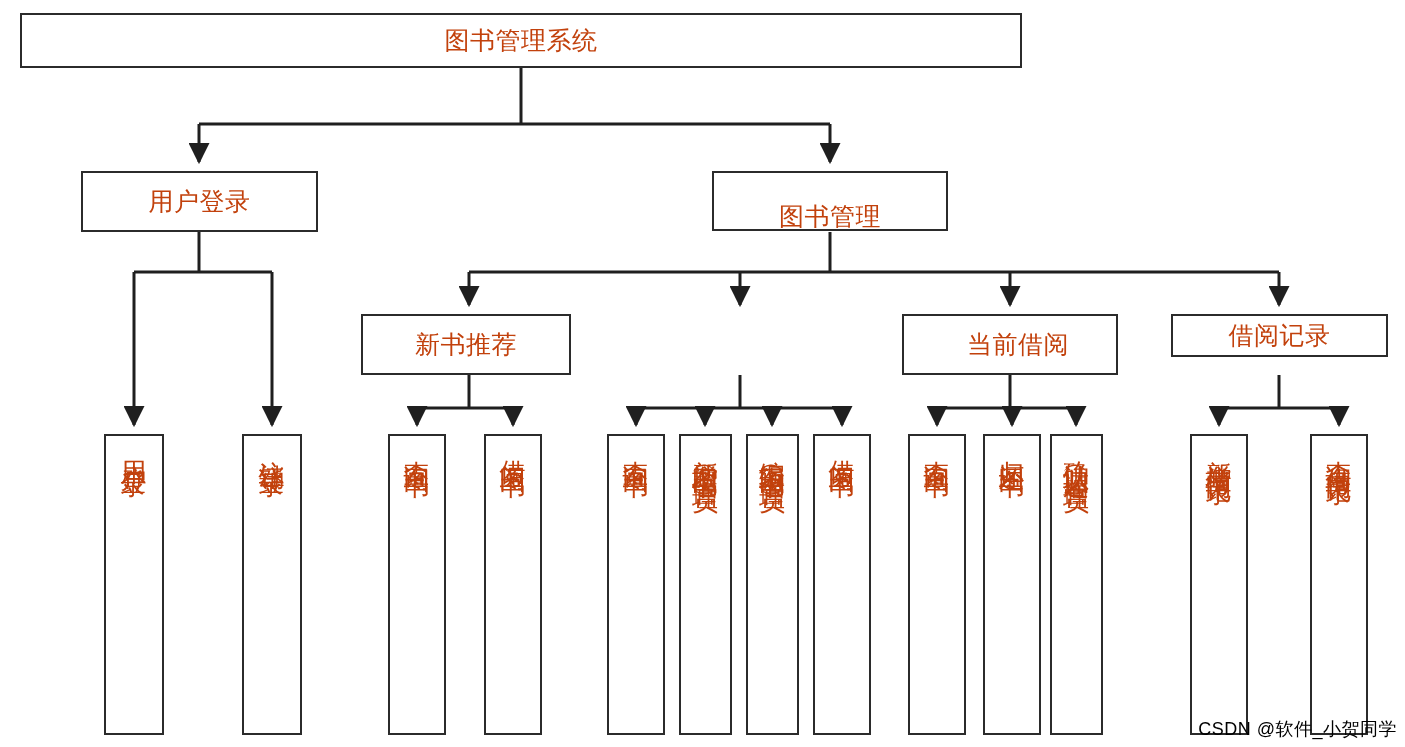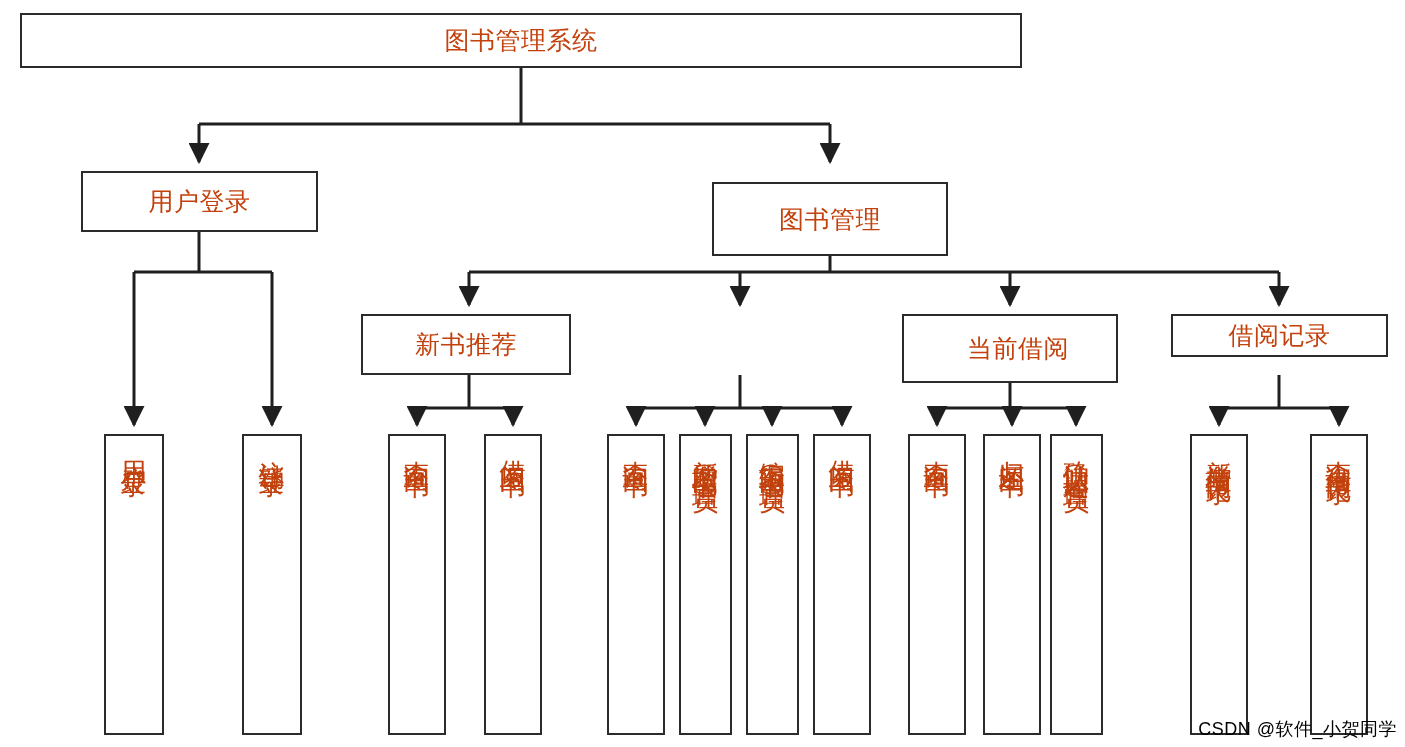--- a/index.html
+++ b/index.html
@@ -123,28 +123,28 @@
     </g>
   </svg>
 
   <div class="node h" id="node-root" style="left: 20px; top: 13px; width: 1002px; height: 55px; border-color: rgb(43, 43, 43);">
     <span class="lbl">图书管理系统</span>
   </div>
 
   <div class="node h" id="node-l2-0" style="left: 81px; top: 171px; width: 237px; height: 61px; border-color: rgb(43, 43, 43);">
     <span class="lbl">用户登录</span>
   </div>
-  <div class="node h" id="node-l2-1" style="left: 712px; top: 182px; width: 236px; height: 74px; border-color: rgb(43, 43, 43);">
+  <div class="node h" id="node-l2-1" style="left: 712px; top: 171px; width: 236px; height: 60px; border-color: rgb(43, 43, 43); align-items: flex-end;">
     <span class="lbl">图书管理</span>
   </div>
 
   <div class="node h" id="node-l3-0" style="left: 361px; top: 314px; width: 210px; height: 61px; border-color: rgb(43, 43, 43);">
     <span class="lbl">新书推荐</span>
   </div>
-  <div class="node h" id="node-l3-2" style="left: 902px; top: 314px; width: 216px; height: 69px; border-color: rgb(43, 43, 43); padding-left: 16px;">
+  <div class="node h" id="node-l3-2" style="left: 902px; top: 314px; width: 216px; height: 61px; border-color: rgb(43, 43, 43); padding-left: 16px;">
     <span class="lbl">当前借阅</span>
   </div>
   <div class="node h" id="node-l3-3" style="left: 1171px; top: 314px; width: 217px; height: 43px; border-color: rgb(43, 43, 43);">
     <span class="lbl">借阅记录</span>
   </div>
 
   <div class="node v" id="node-leaf-0" style="left: 104px; top: 434px; width: 60px; height: 301px; border-color: rgb(43, 43, 43);">
     <span class="lbl">用户登录</span>
   </div>
   <div class="node v" id="node-leaf-1" style="left: 242px; top: 434px; width: 60px; height: 301px; border-color: rgb(43, 43, 43);">

